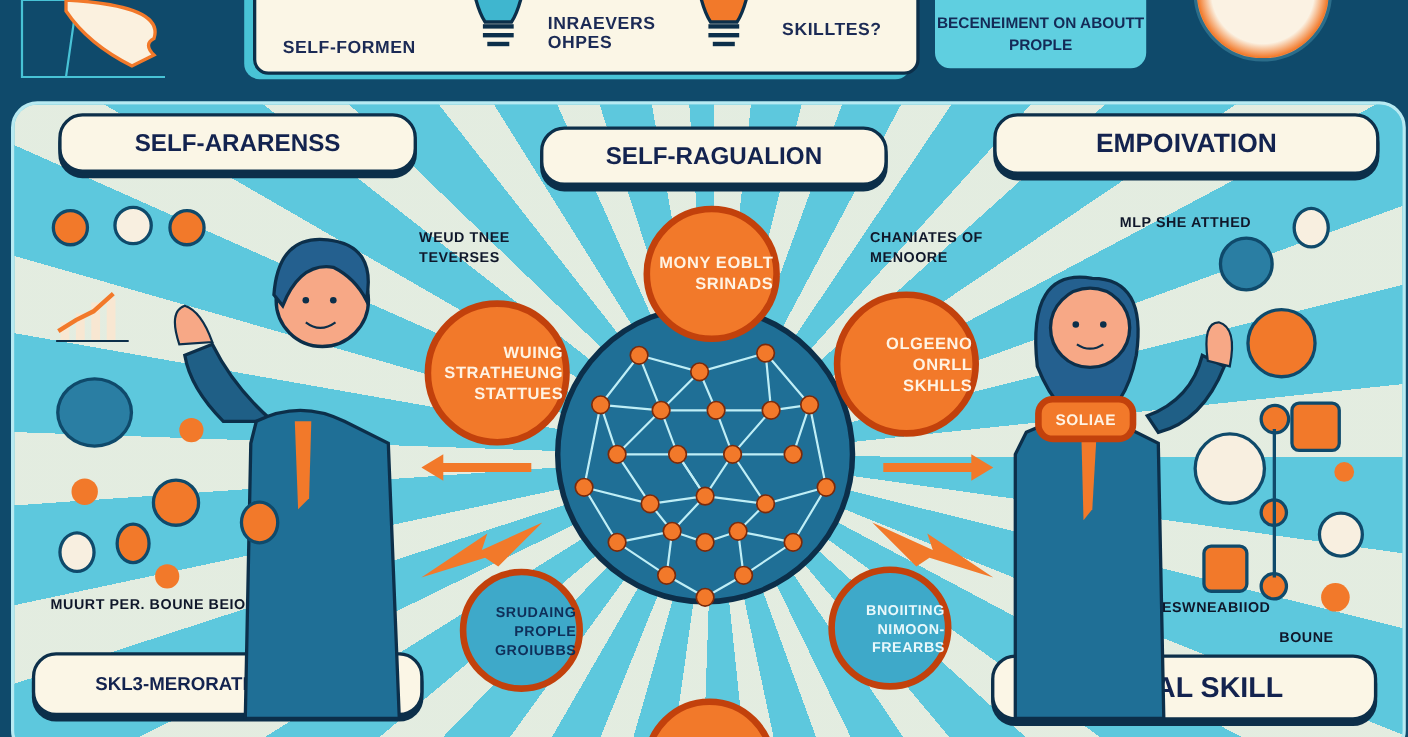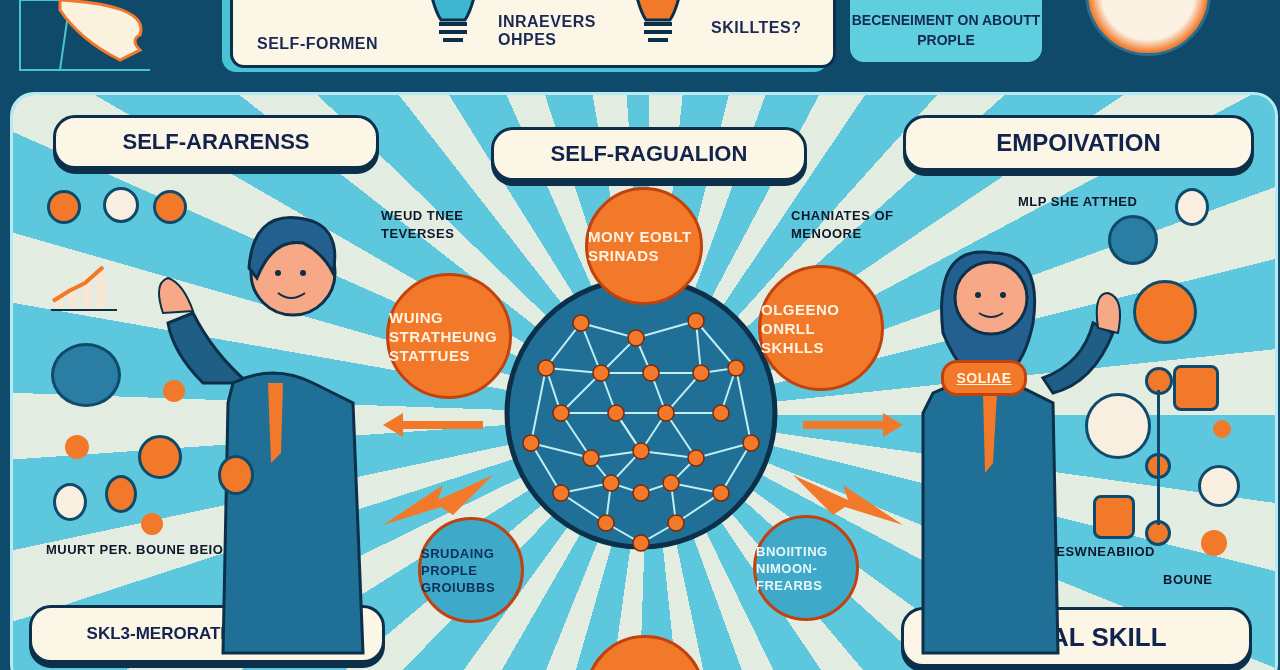--- a/index.html
+++ b/index.html
@@ -10,22 +10,22 @@
   .top-profile{left:0;top:0;width:190px;height:72px;}
   .top-card{left:230px;top:-20px;width:600px;height:82px;background:#fbf6e6;border:3px solid #0c2f4a;border-radius:14px;box-shadow:-8px 4px 0 #48c3d6;}
   .top-card .t{position:absolute;font-weight:700;color:#1b2a55;font-size:16px;letter-spacing:.5px;line-height:18px;}
   .teal-card{left:850px;top:-20px;width:192px;height:82px;background:#5fcfe0;border-radius:14px;}
   .teal-card .t{position:absolute;left:0;width:100%;text-align:center;font-weight:700;color:#142a56;font-size:14px;line-height:20px;top:30px;}
   .gauge{left:1085px;top:-70px;width:120px;height:120px;border-radius:50%;background:radial-gradient(circle,#fbf2e3 55%,#f2792a 70%,#fbf2e3 74%);border:3px solid #2b6d8a;}
   
   .main{left:10px;top:92px;width:1262px;height:590px;background:#5dc8dd;border-radius:24px;border:3px solid #b7eaf2;overflow:hidden;}
   .burst{left:0;top:0;width:1262px;height:590px;background:
     repeating-conic-gradient(from 0deg at 636px 320px,#fbf3e1 0deg 6deg,#5dc8dd 6deg 14deg);opacity:.85;}
-  .pill{position:absolute;background:#fbf6e6;border:3px solid #0c2f4a;border-radius:22px;box-shadow:0 5px 0 #0c2f4a;font-weight:700;color:#13234f;display:flex;align-items:center;justify-content:center;margin-top:12px;}
-  .circle{position:absolute;border-radius:50%;border:3px solid #c2410c;display:flex;align-items:center;justify-content:center;text-align:left;font-weight:700;font-size:15px;line-height:19px;letter-spacing:.5px;}
+  .pill{position:absolute;background:#fbf6e6;border:3px solid #0c2f4a;border-radius:22px;box-shadow:0 5px 0 #0c2f4a;font-weight:700;color:#13234f;display:flex;align-items:center;justify-content:center;}
+  .circle{position:absolute;border-radius:50%;border:6px solid #c2410c;display:flex;align-items:center;justify-content:center;text-align:right;font-weight:700;font-size:15px;line-height:19px;letter-spacing:.5px;}
   .orange{background:#f2792a;color:#fff3e3;}
   .blue{background:#3ea9c9;color:#0f2f59;}
   .label{position:absolute;font-weight:700;color:#0f172a;font-size:13px;line-height:18px;letter-spacing:.5px;}
   .icon-dot{position:absolute;border-radius:50%;background:#f2792a;}
   .icon-ring{position:absolute;border-radius:50%;border:3px solid #0f4a6b;background:#f8efe0;}
   .person{position:absolute;}
 </style>
 </head>
 <body>
 
@@ -154,21 +154,21 @@
     <path d="M160 210 Q200 200 220 150 L200 140 Q190 180 150 195 Z" fill="#1f5f86" stroke="#0c2f4a" stroke-width="3"></path>
     <path d="M205 145 Q200 110 215 110 Q232 115 225 150 Z" fill="#f7a886" stroke="#0c2f4a" stroke-width="2"></path>
     <path d="M40 210 Q80 190 120 200 L160 220 L165 470 L30 470 L30 230 Z" fill="#1f6f96" stroke="#0c2f4a" stroke-width="3"></path>
     <path d="M90 210 L104 210 L100 280 L92 290 Z" fill="#f2792a"></path>
     <path d="M50 150 Q40 60 100 70 Q150 70 140 140 Q130 190 100 200 Q70 200 50 150 Z" fill="#24608f" stroke="#0c2f4a" stroke-width="3"></path>
     <circle cx="98" cy="115" r="36" fill="#f7a886" stroke="#0c2f4a" stroke-width="3"></circle>
     <circle cx="85" cy="112" r="3" fill="#0c2f4a"></circle>
       <circle cx="110" cy="112" r="3" fill="#0c2f4a"></circle>
     <path d="M86 130 Q98 138 110 130" stroke="#0c2f4a" stroke-width="2" fill="none"></path>
   </svg>
-  <div class="circle orange" style="left:928px;top:265px;width:80px;height:30px;border-radius:16px;font-size:14px;text-decoration:underline;">SOLIAE</div>
+  <div class="circle orange" style="left:928px;top:265px;width:80px;height:30px;border-radius:16px;font-size:14px;">SOLIAE</div>
 
   <div class="icon-ring" style="left:34px;top:95px;width:28px;height:28px;background:#f2792a;"></div>
   <div class="icon-ring" style="left:90px;top:92px;width:30px;height:30px;"></div>
   <div class="icon-ring" style="left:140px;top:95px;width:28px;height:28px;background:#f2792a;"></div>
   <svg class="abs" style="left:36px;top:168px;" width="70" height="50">
     <rect x="6" y="30" width="8" height="16" fill="#f8e7d2"></rect>
       <rect x="20" y="22" width="8" height="24" fill="#f8e7d2"></rect>
     <rect x="34" y="12" width="8" height="34" fill="#f8e7d2"></rect>
       <rect x="48" y="8" width="8" height="38" fill="#f8e7d2"></rect>
     <polyline points="4,38 20,28 36,20 54,4" stroke="#f2792a" stroke-width="4" fill="none"></polyline>

